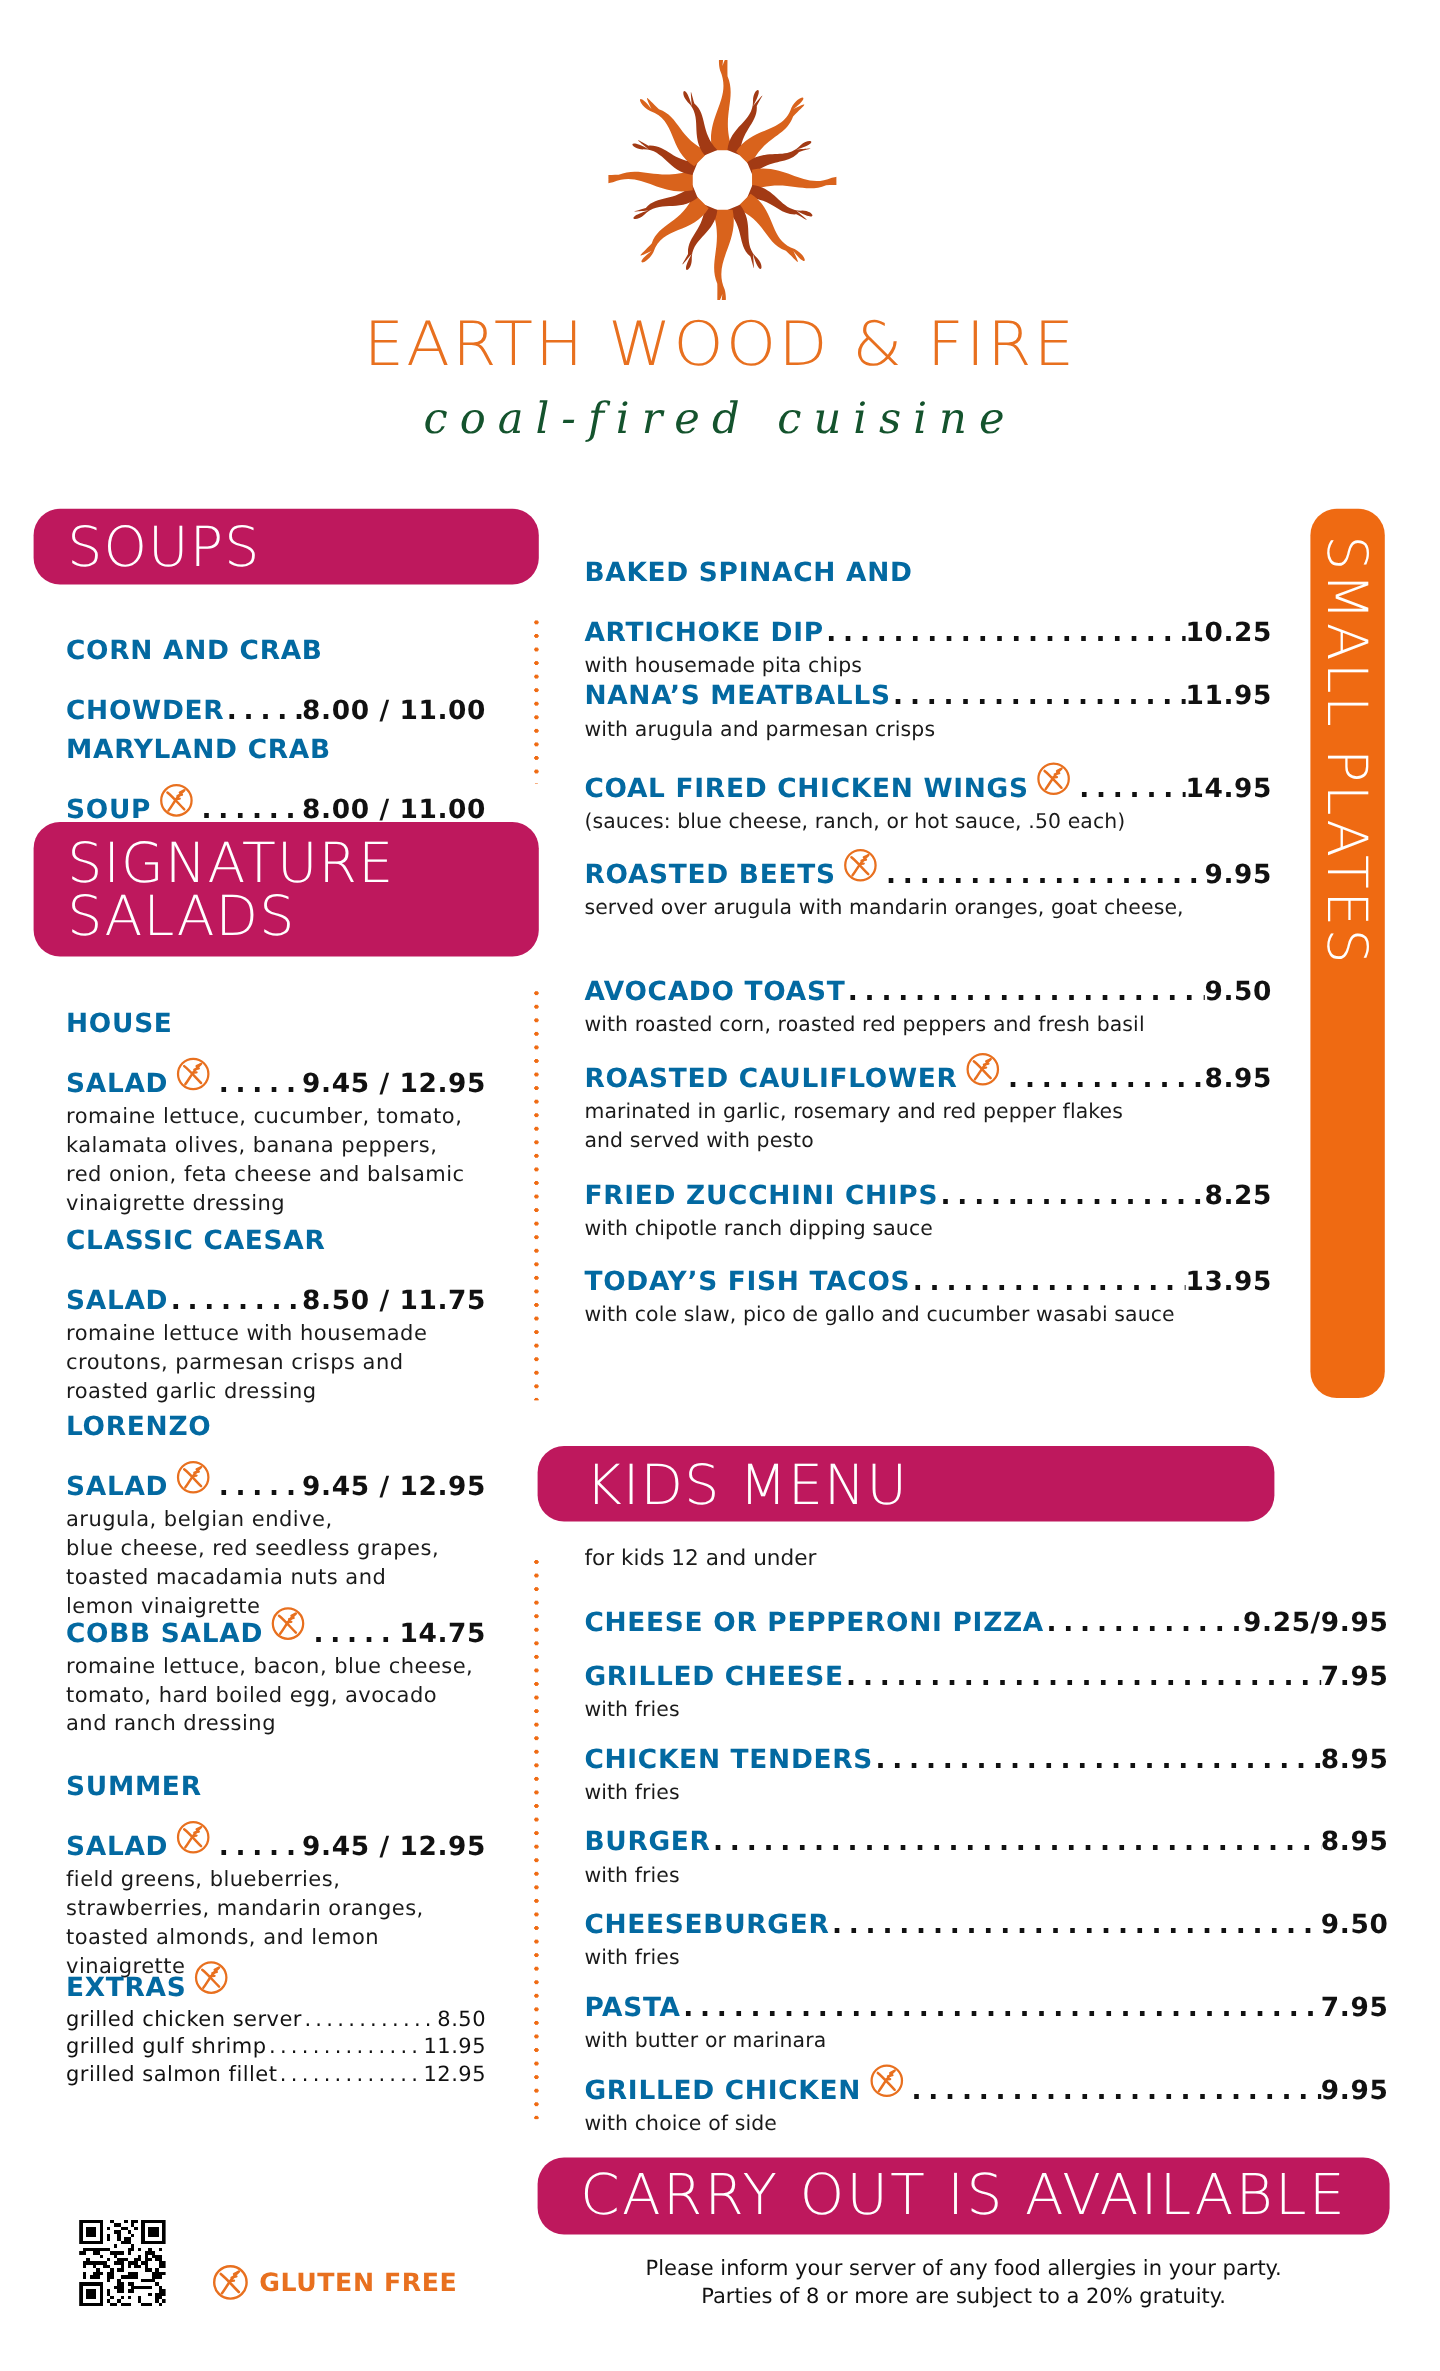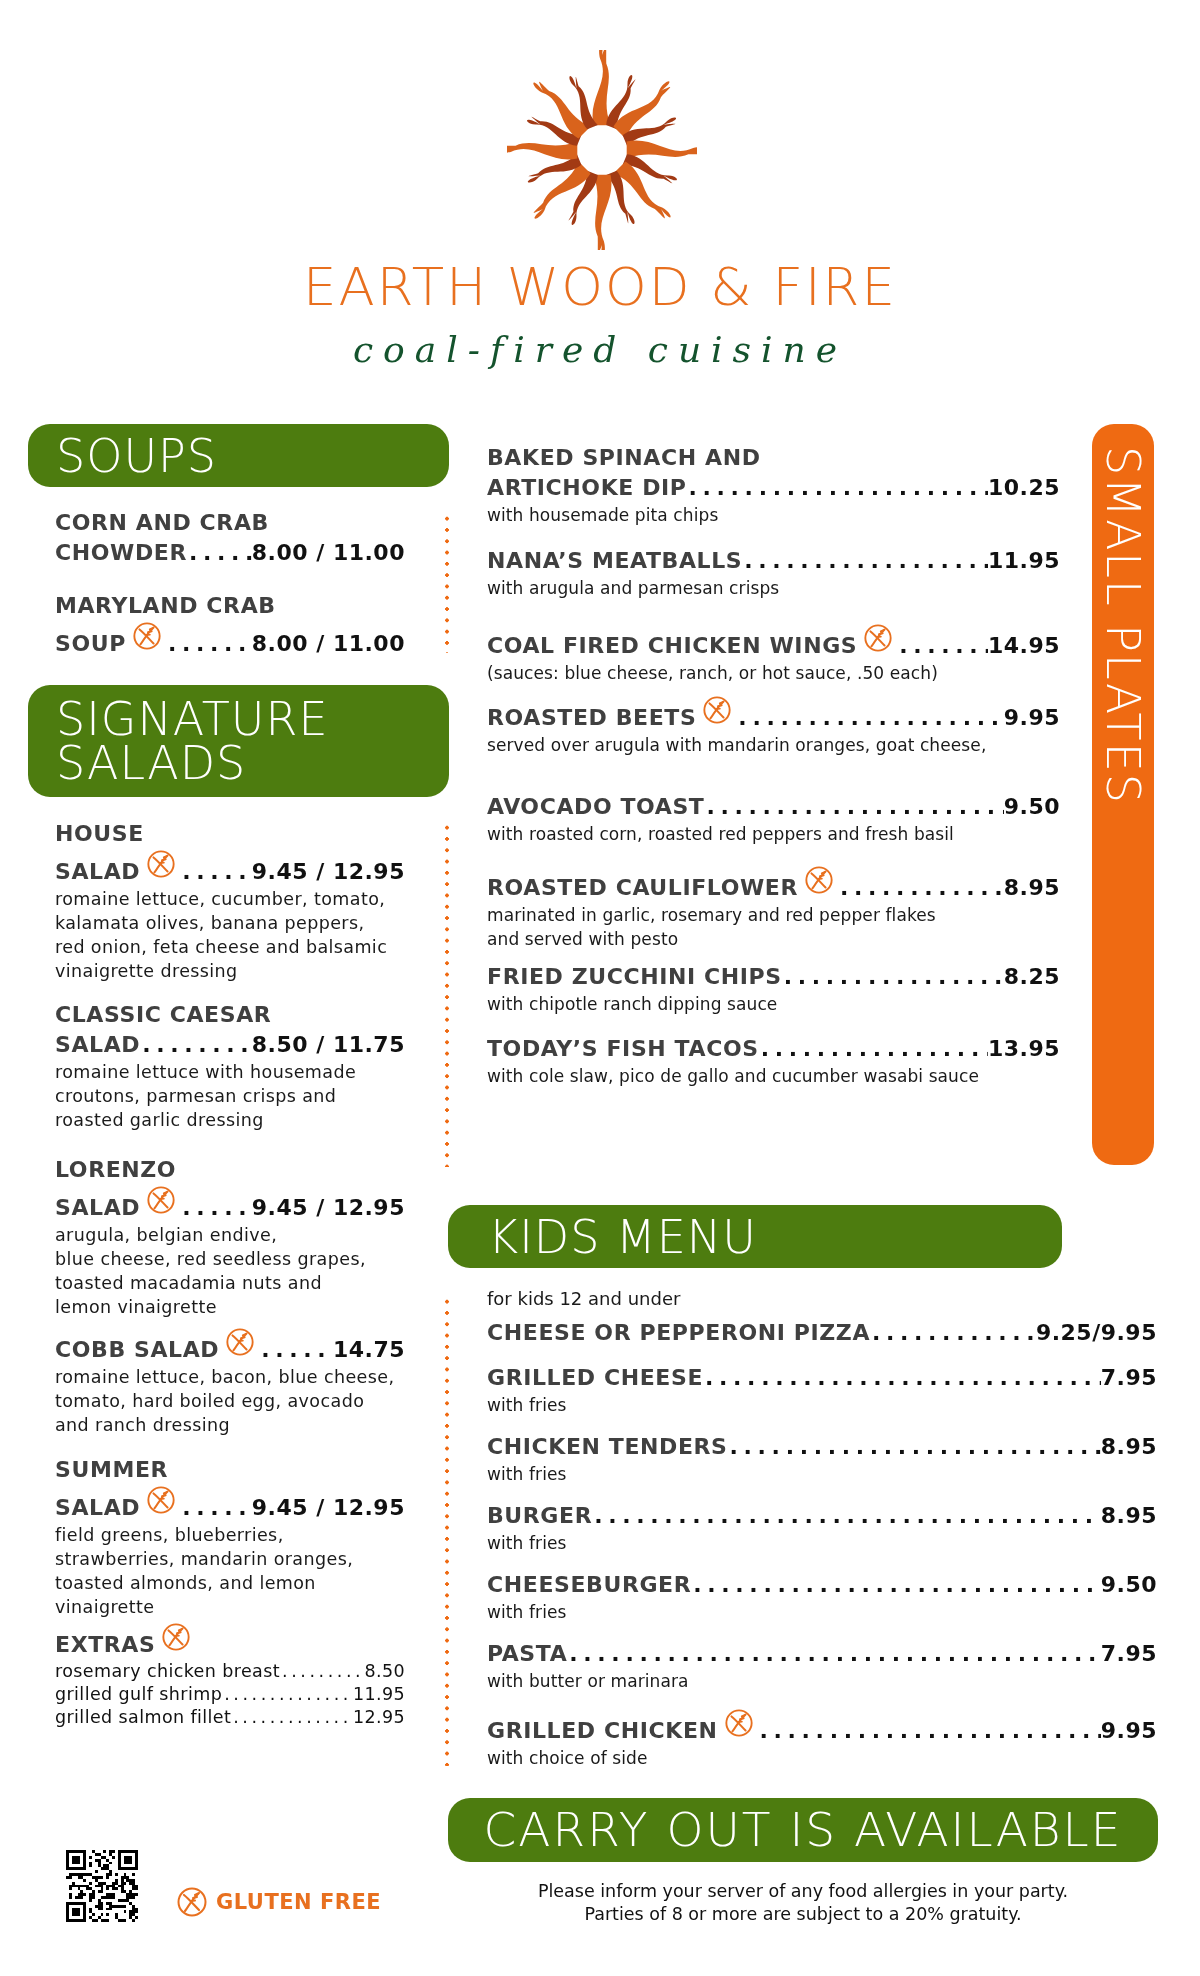--- a/index.html
+++ b/index.html
@@ -14,21 +14,21 @@
     color: #e8701f; line-height: 60px; transform: scaleY(0.96);
   }
   #brand-tagline {
     position: absolute; left: 250px; top: 328px; width: 700px; text-align: center;
     font-family: "DejaVu Serif", serif; font-style: italic; font-size: 36px; letter-spacing: 10px;
     color: #14532d; line-height: 44px;
   }
 
   
   .pill {
-    position: absolute; background: #4d7c0f; color: #fff; border-radius: 22px;
+    position: absolute; background: #be185d; color: #fff; border-radius: 22px;
     font-family: "DejaVu Sans", sans-serif; font-weight: 300; letter-spacing: 1px;
   }
   .pill span { display: block; }
   #soups-header { left: 28px; top: 424px; width: 421px; height: 63px; padding: 8px 0 0 28px; font-size: 46px; line-height: 48px; }
   #salads-header { left: 28px; top: 685px; width: 421px; height: 112px; padding: 12px 0 0 28px; font-size: 46px; line-height: 44px; }
   #kids-header { left: 448px; top: 1205px; width: 614px; height: 63px; padding: 8px 0 0 40px; font-size: 46px; line-height: 48px; }
   #carryout-header { left: 448px; top: 1798px; width: 710px; height: 64px; padding: 7px 0 0 0; font-size: 47px; line-height: 50px; text-align: center; letter-spacing: 2px; }
   #smallplates-header {
     position: absolute; left: 1092px; top: 424px; width: 62px; height: 741px; border-radius: 22px;
     background: #ef6a12;
@@ -42,21 +42,21 @@
   .dots {
     position: absolute; left: 445px; width: 4px;
     background-image: radial-gradient(circle, #ef6a12 1.6px, transparent 2px);
     background-size: 4px 11.3px; background-repeat: repeat-y;
   }
 
   
   .item { position: absolute; }
   .name {
     font-family: "DejaVu Sans", sans-serif; font-weight: bold; font-size: 22px; line-height: 30px;
-    letter-spacing: 0.6px; color: #404040; white-space: nowrap;
+    letter-spacing: 0.6px; color: #0369a1; white-space: nowrap; margin-top: 20px;
   }
   .row { display: flex; align-items: baseline; white-space: nowrap; }
   .row .leader {
     flex: 1; overflow: hidden; font-family: "DejaVu Sans", sans-serif; font-weight: bold; font-size: 22px;
     letter-spacing: 5px; color: #111; padding: 0 2px;
   }
   .row .leader::before { content: ". . . . . . . . . . . . . . . . . . . . . . . . . . . . . . . . . . . . . . . . . . . . . . . . . . . . . . . . . . . . . . . . . . . . . . . . . . . . . . ."; letter-spacing: -1px; }
   .row .price { font-family: "DejaVu Sans", sans-serif; font-weight: bold; font-size: 22px; letter-spacing: 0.5px; color: #111; }
   .desc { font-family: "DejaVu Sans", sans-serif; font-size: 17px; line-height: 24px; color: #1a1a1a; }
   .left .desc { font-size: 17.5px; letter-spacing: 0.4px; }
@@ -236,21 +236,21 @@
     <div class="row">
         <span class="name">EXTRAS</span>
         <svg class="gf gfi" viewBox="0 0 32 32">
           <circle cx="16" cy="16" r="13.5" fill="none" stroke="#e8701f" stroke-width="2"></circle>
           <path d="M9 25 C13 20 15 14 23 7" fill="none" stroke="#e8701f" stroke-width="2.2" stroke-linecap="round"></path>
           <path d="M17 12 l4 -1 M15 15 l4 -0.5 M19 9 l3 -1.5" fill="none" stroke="#e8701f" stroke-width="2" stroke-linecap="round"></path>
           <path d="M8 9 C13 13 18 19 23 24" fill="none" stroke="#e8701f" stroke-width="2.2" stroke-linecap="round"></path>
         </svg>
       </div>
     <div class="extras-row">
-        <span>rosemary chicken breast</span>
+        <span>grilled chicken server</span>
         <span class="leader"></span>
         <span>8.50</span>
       </div>
     <div class="extras-row">
         <span>grilled gulf shrimp</span>
         <span class="leader"></span>
         <span>11.95</span>
       </div>
     <div class="extras-row">
         <span>grilled salmon fillet</span>

